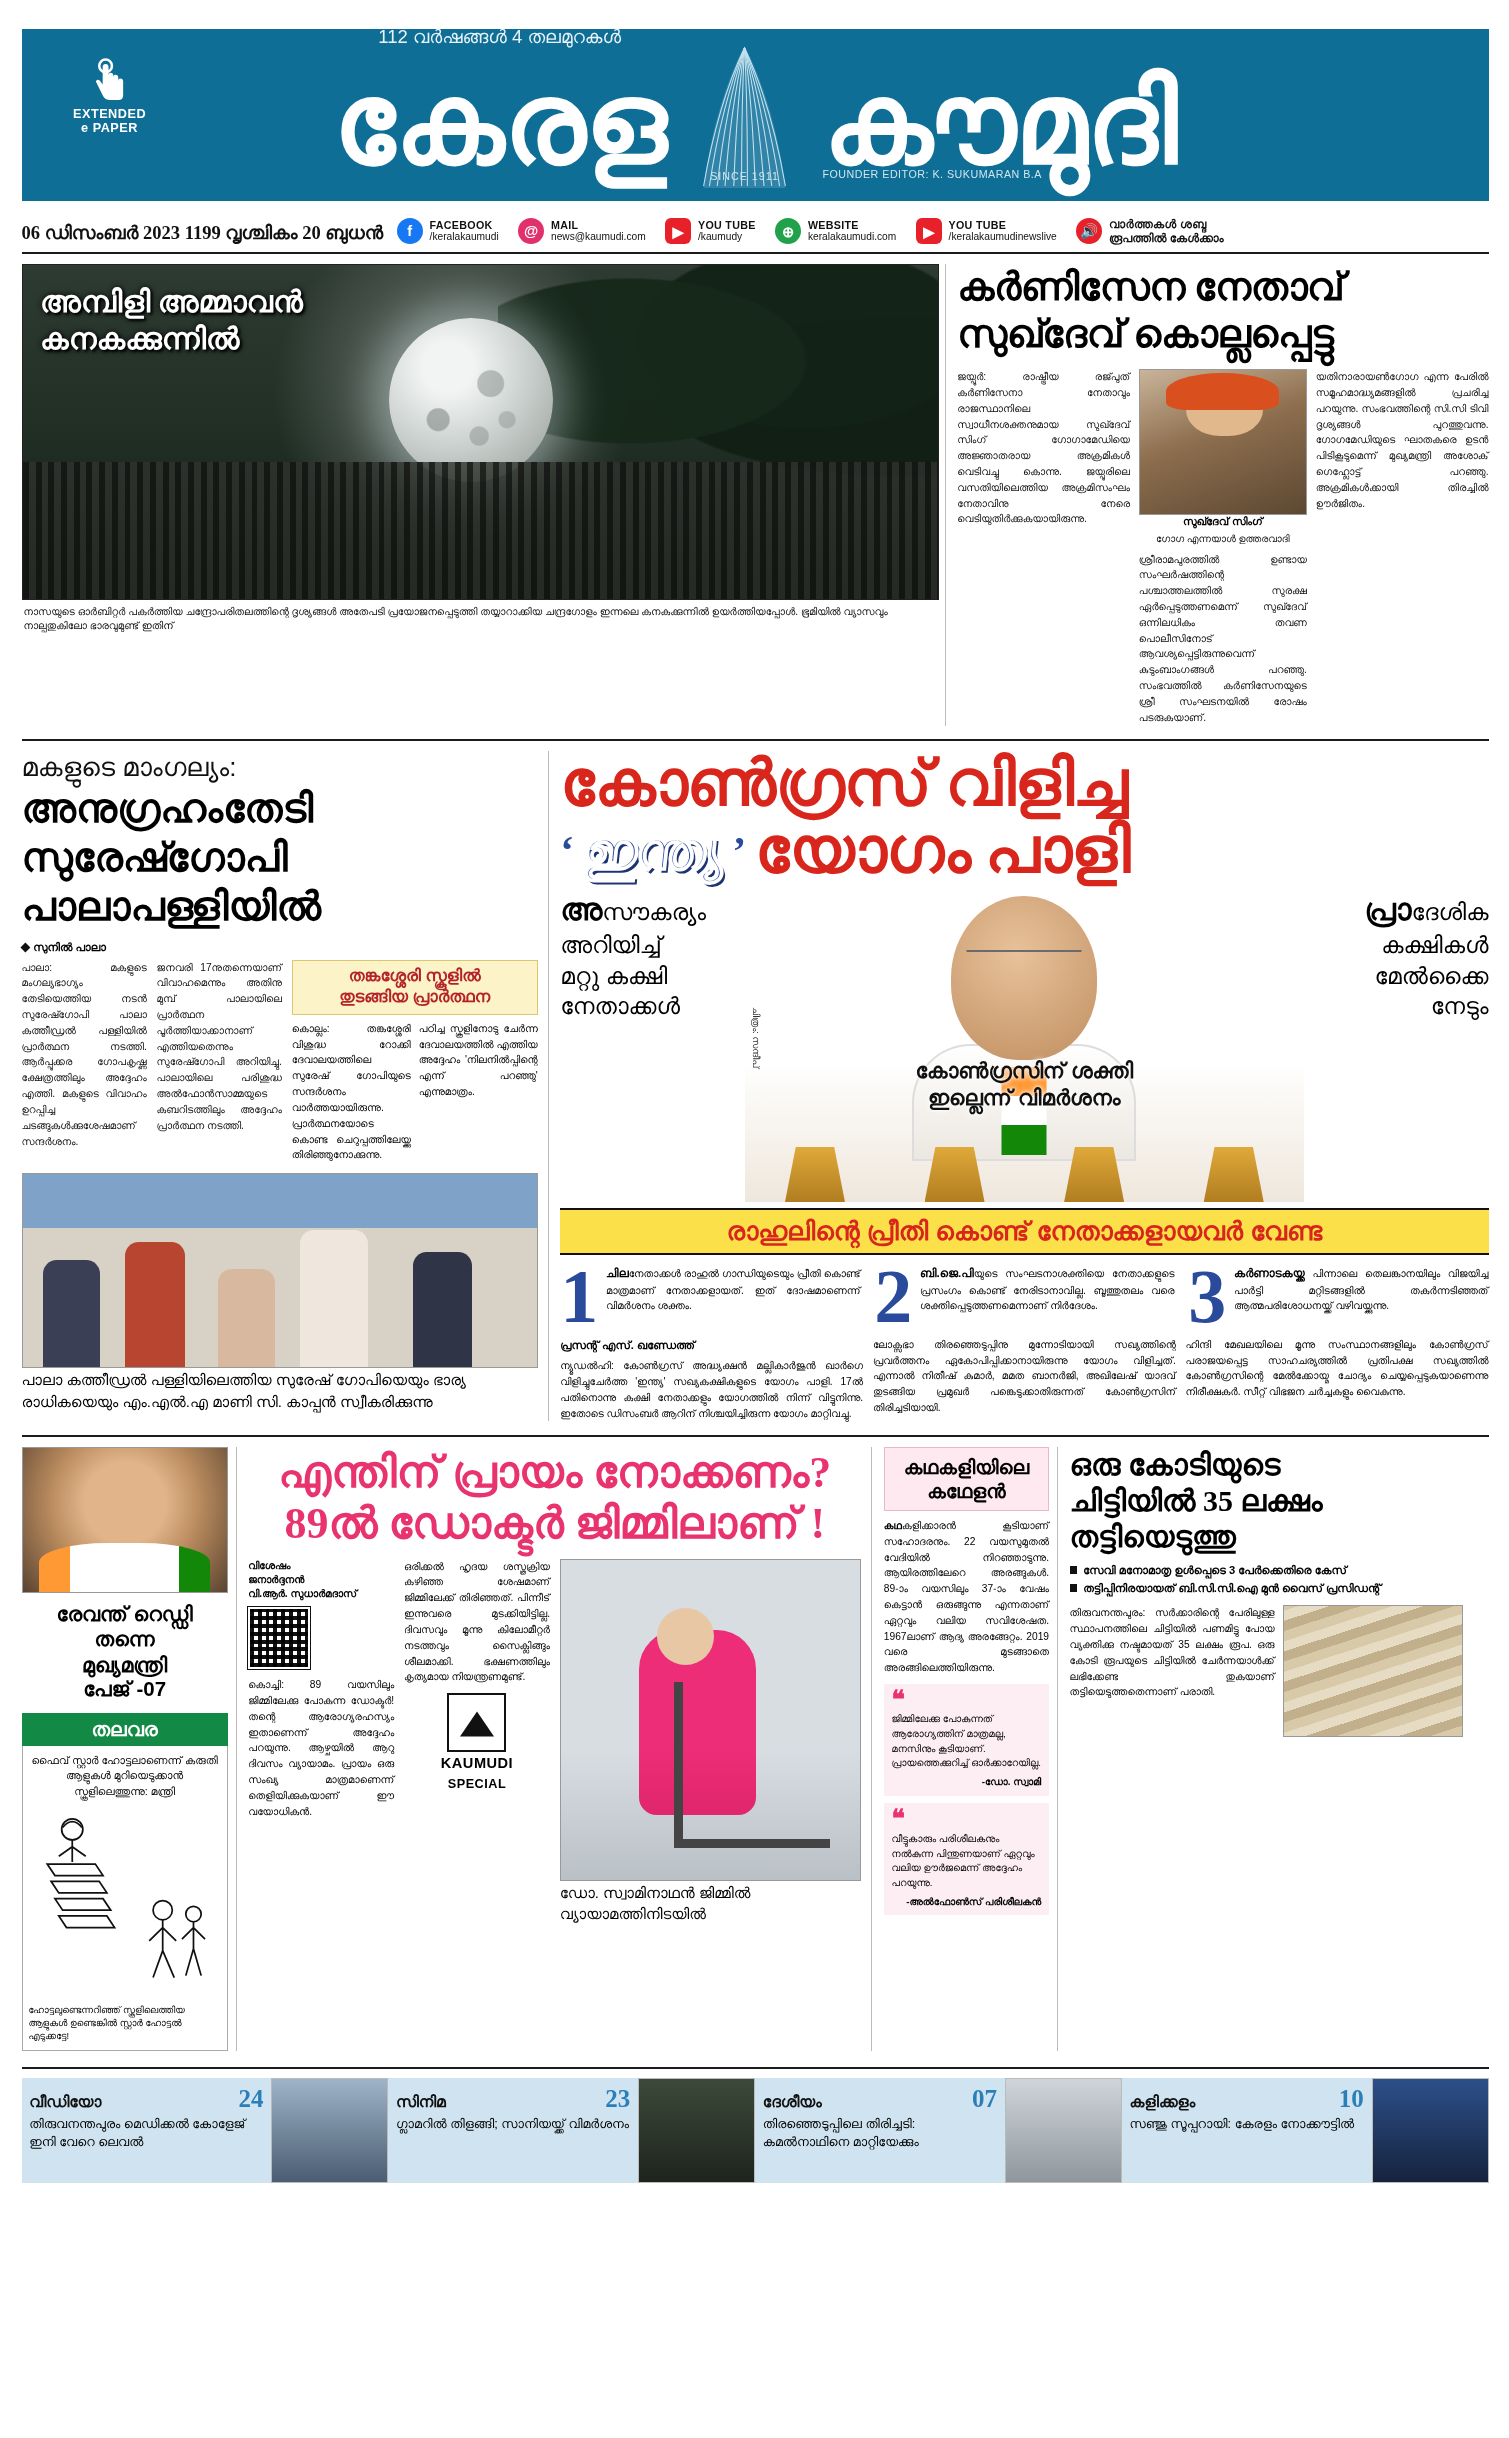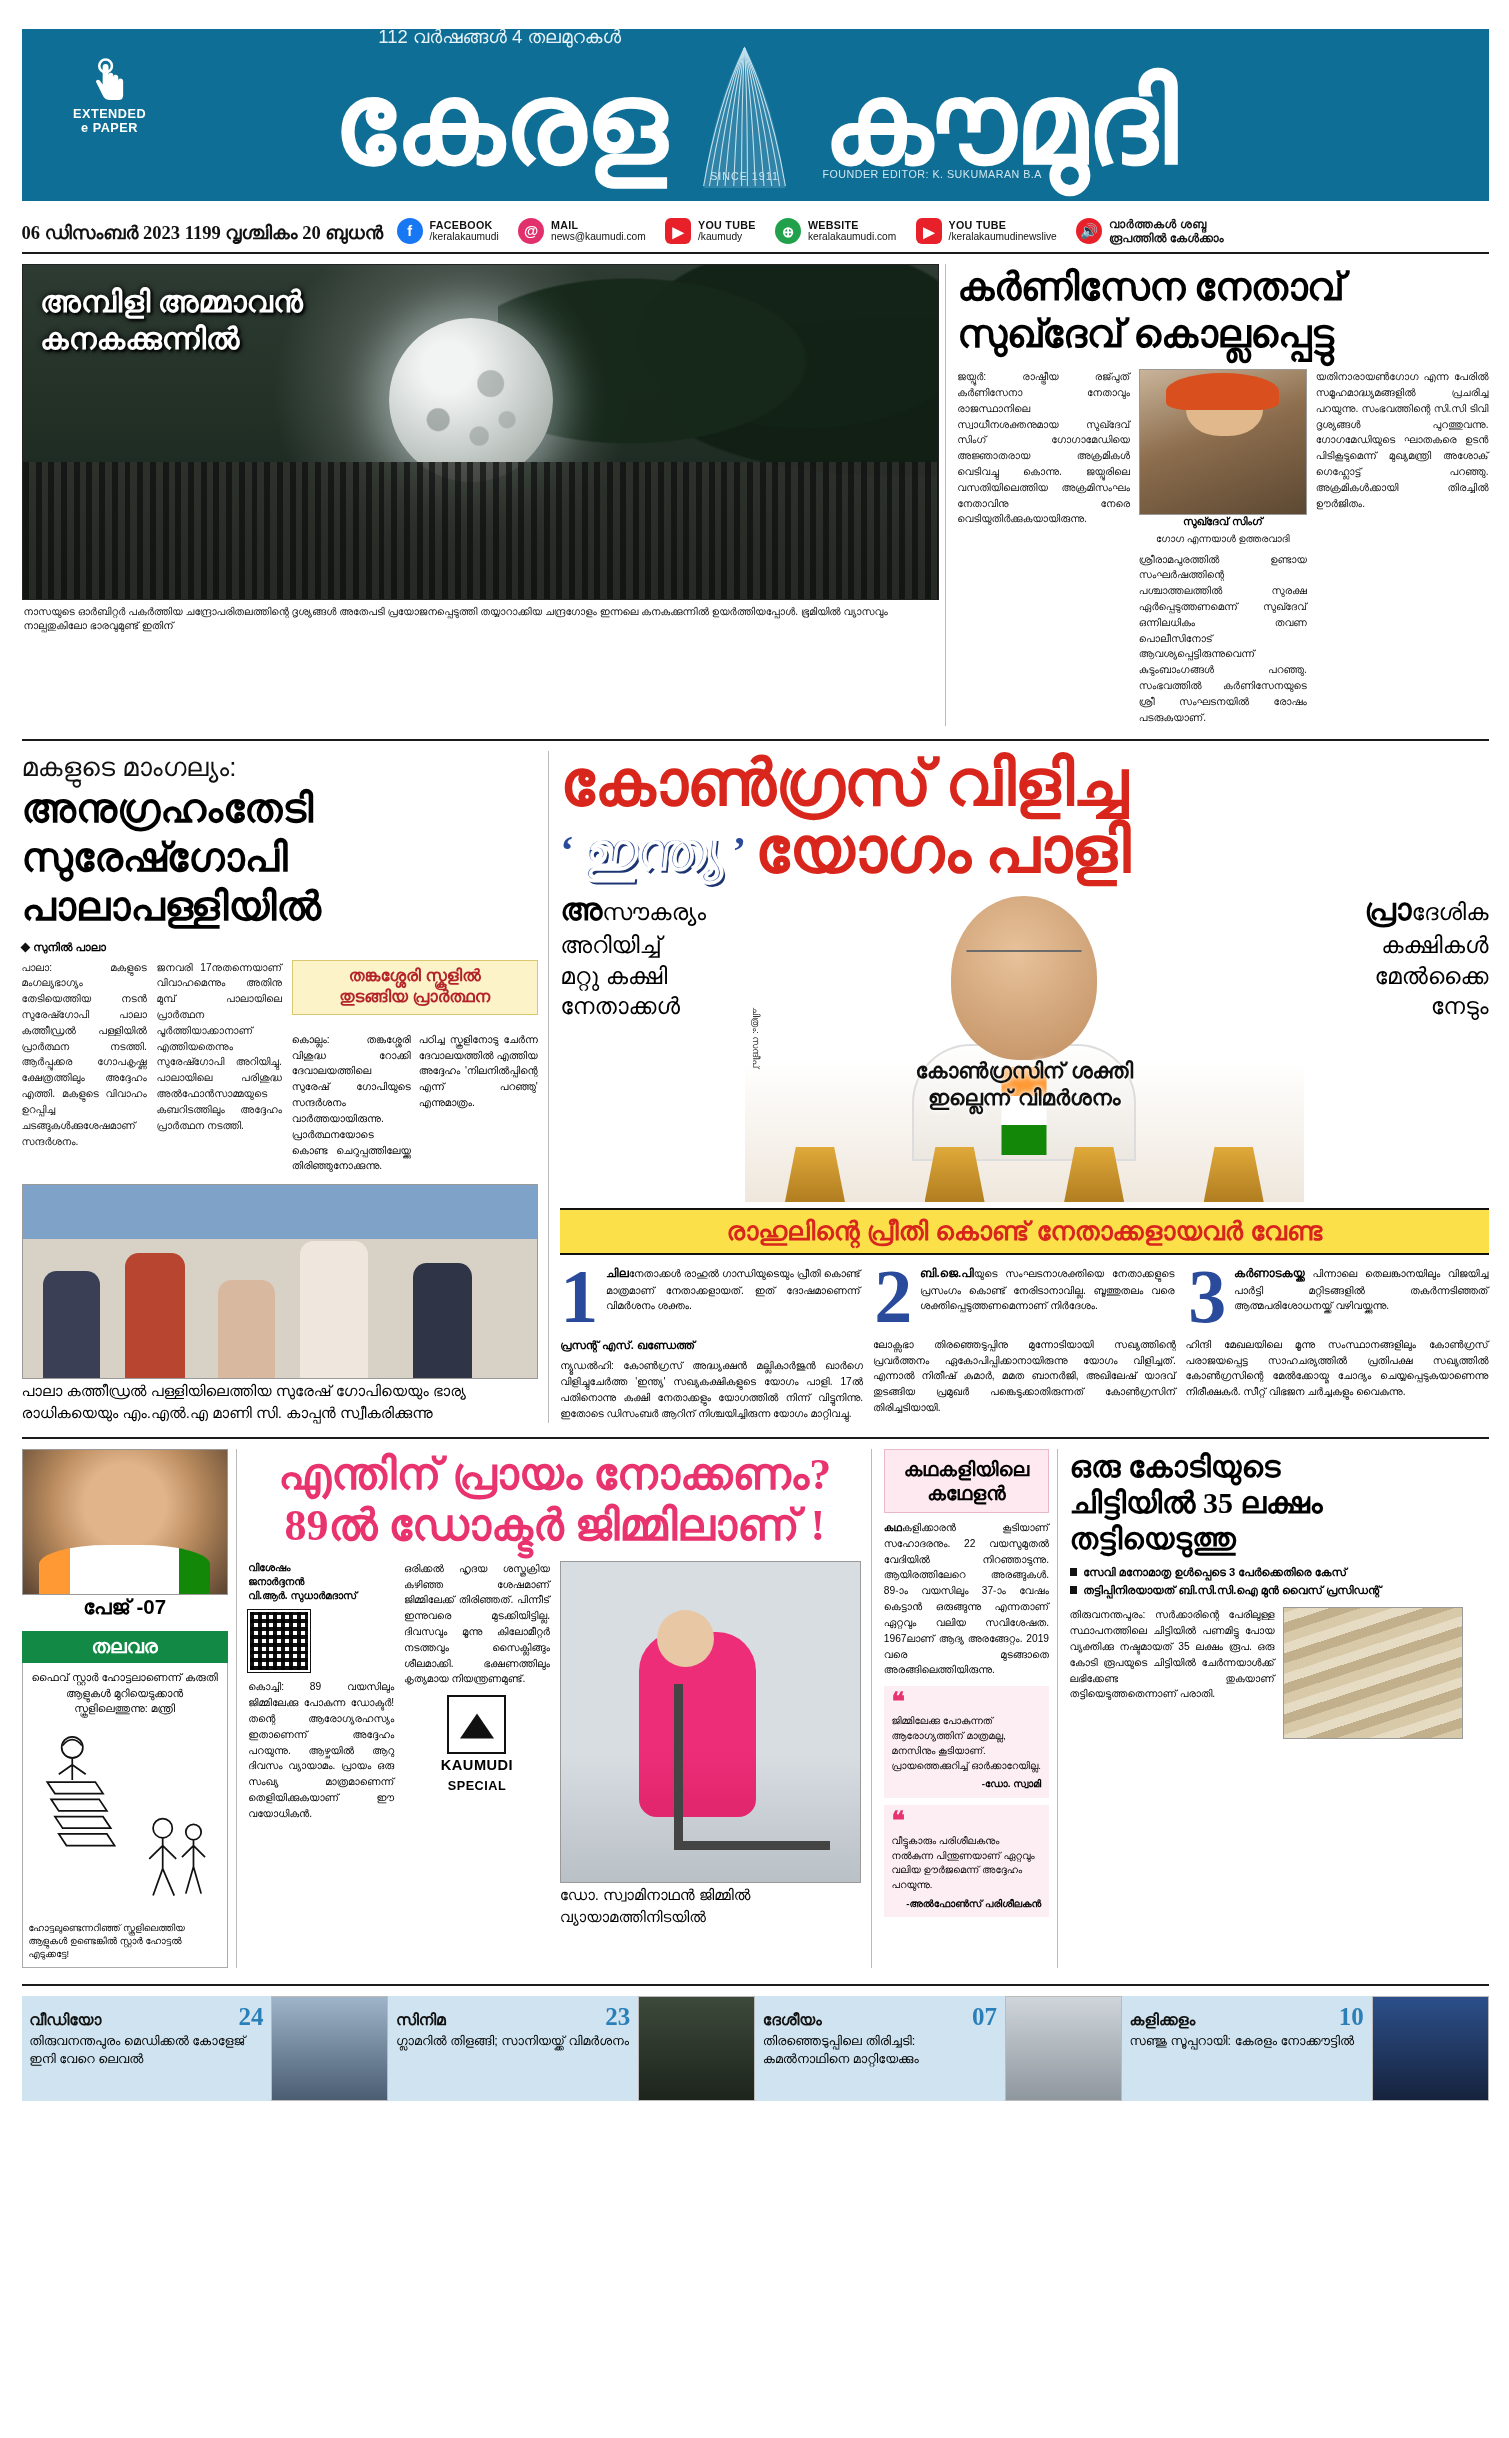--- a/index.html
+++ b/index.html
@@ -150,21 +150,21 @@
   .sg-byline .sq { display:inline-block; width:6.8px; height:6.8px; background:#111;
                    transform: rotate(45deg); margin-right:4.9px; }
   .sg-cols { display:flex; gap: 9.8px; }
   .sg-c { flex:1; font-size: 10.2px; line-height:1.55; text-align: justify; color:#111;}
   .sg-box { width: 246px; flex:none; }
   .sg-box-hd {
     background: #fdf3c8; border: 1px solid #d9c86f;
     padding: 5.9px 7.8px; font-size: 16.6px; font-weight: 800; color:#b4232a;
     line-height: 1.25; text-align:center;
   }
-  .sg-box-body { display:flex; gap:7.8px; font-size:10.2px; line-height:1.55; margin-top:17px;
+  .sg-box-body { display:flex; gap:7.8px; font-size:10.2px; line-height:1.55; margin-top:6px;
                  text-align: justify; }
   .sg-photo {
     margin-top: 9.8px; height: 195px; border:1px solid #999;
     background: linear-gradient(180deg,#7fa2c8 0 28%, #d8d2c6 28% 100%);
     position: relative; overflow:hidden;
   }
   .sg-photo .p { position:absolute; bottom:0; border-radius: 13.7px 13.7px 0 0; }
   .sg-cap { font-size:15px; line-height:1.45; padding-top:1px; }
 
   
@@ -552,20 +552,25 @@
         <div class="cong-c">ലോക്സഭാ തിരഞ്ഞെടുപ്പിനു മുന്നോടിയായി സഖ്യത്തിന്റെ പ്രവർത്തനം ഏകോപിപ്പിക്കാനായിരുന്നു യോഗം വിളിച്ചത്. എന്നാൽ നിതീഷ് കുമാർ, മമത ബാനർജി, അഖിലേഷ് യാദവ് തുടങ്ങിയ പ്രമുഖർ പങ്കെടുക്കാതിരുന്നത് കോൺഗ്രസിന് തിരിച്ചടിയായി.</div>
         <div class="cong-c">ഹിന്ദി മേഖലയിലെ മൂന്നു സംസ്ഥാനങ്ങളിലും കോൺഗ്രസ് പരാജയപ്പെട്ട സാഹചര്യത്തിൽ പ്രതിപക്ഷ സഖ്യത്തിൽ കോൺഗ്രസിന്റെ മേൽക്കോയ്മ ചോദ്യം ചെയ്യപ്പെടുകയാണെന്നു നിരീക്ഷകർ. സീറ്റ് വിഭജന ചർച്ചകളും വൈകുന്നു.</div>
       </div>
     </div>
   </div>
 
   <div class="botrow">
 
     <div class="revcol">
       <div class="rev-photo"></div>
+      <div class="rev-head">
+        <div>രേവന്ത് റെഡ്ഡി</div>
+        <div>തന്നെ</div>
+        <div>മുഖ്യമന്ത്രി</div>
+      </div>
       <div class="rev-page">പേജ് -07</div>
 
       <div class="talavara-hd">തലവര</div>
       <div class="talavara-body">
         <div class="talavara-cap">ഫൈവ് സ്റ്റാർ ഹോട്ടലാണെന്ന് കരുതി ആളുകൾ മുറിയെടുക്കാൻ സ്കൂളിലെത്തുന്നു: മന്ത്രി</div>
         <div class="toon">
           <svg width="100%" height="195" viewBox="0 0 200 200">
             <g fill="none" stroke="#111" stroke-width="1.8">
               <path d="M20 60 L70 60 L78 72 L28 72 Z"></path>
               <path d="M24 78 L74 78 L82 90 L32 90 Z"></path>

